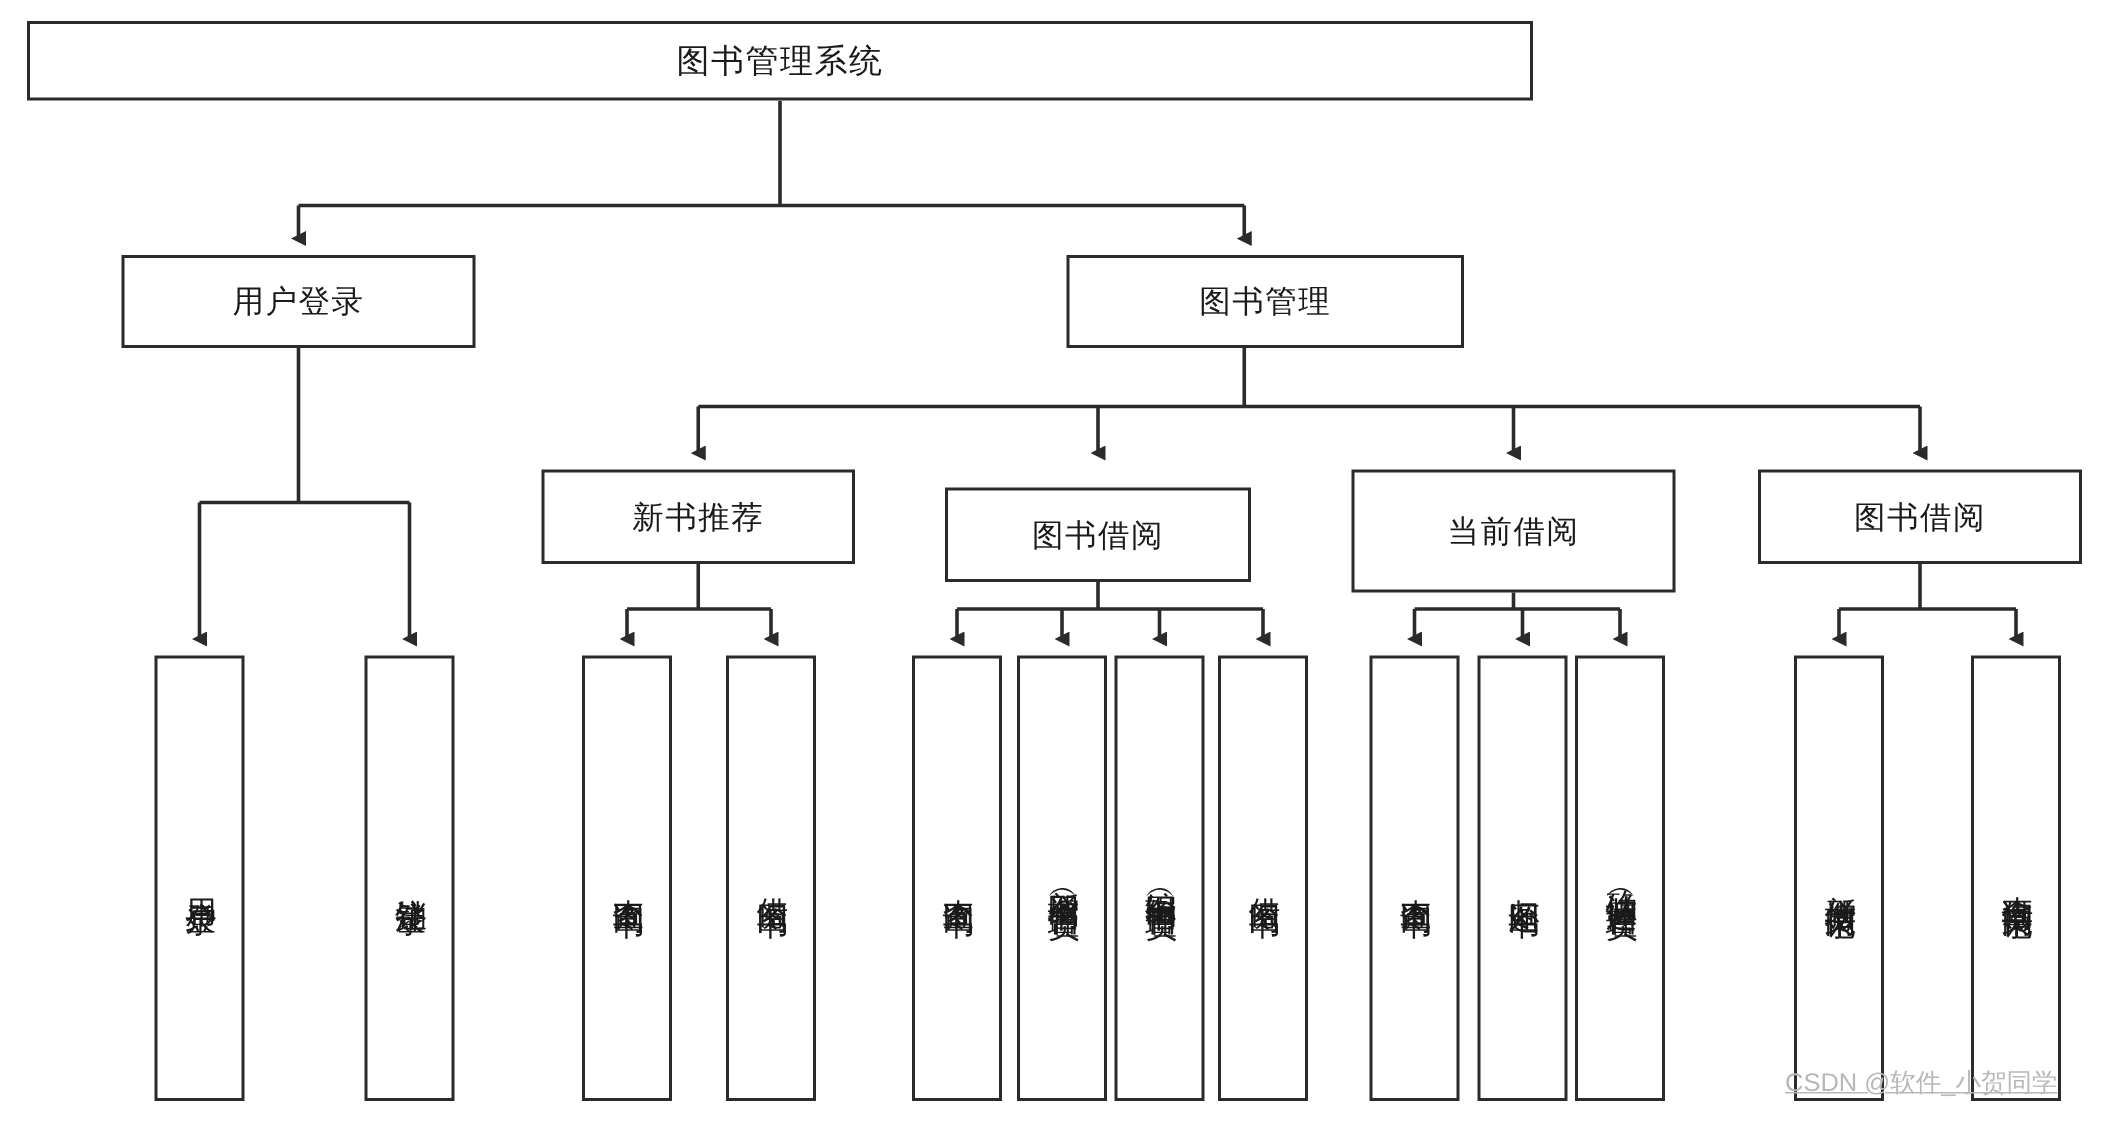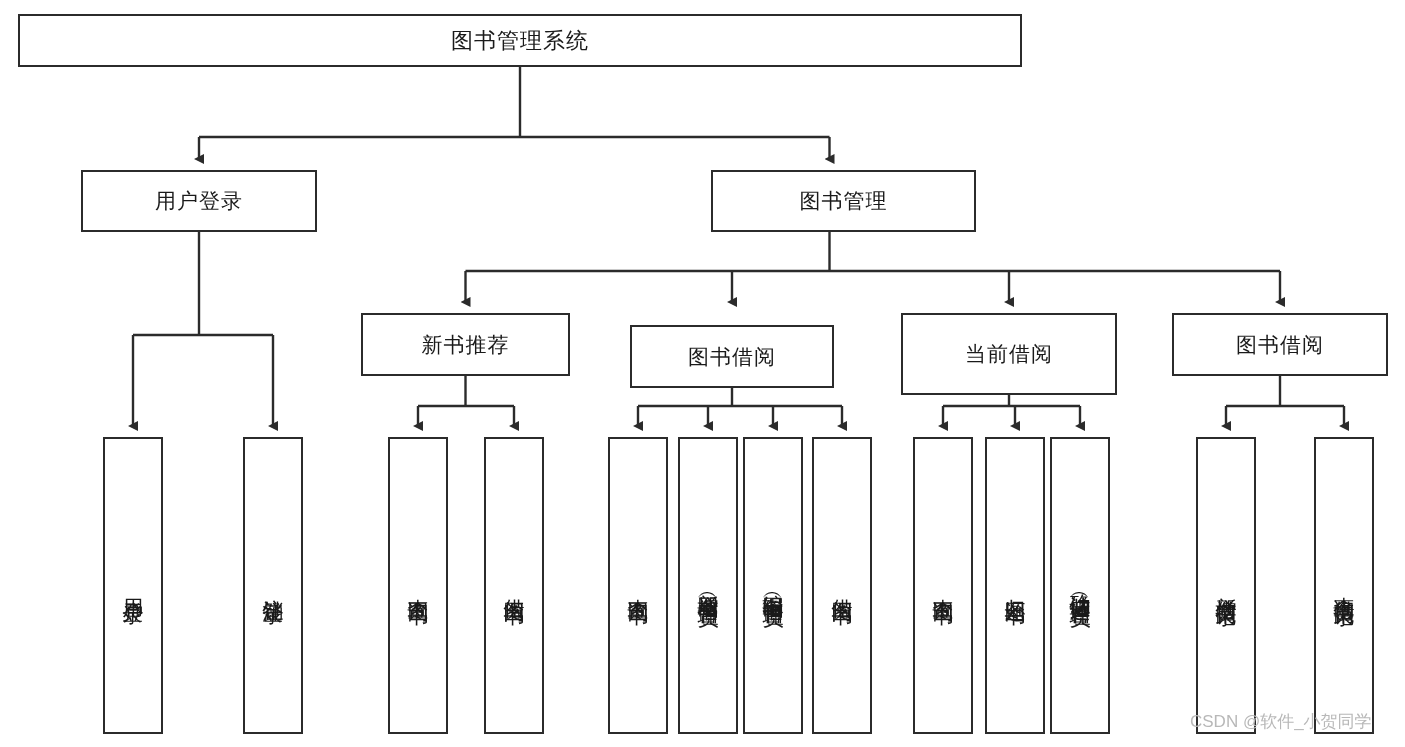--- a/index.html
+++ b/index.html
@@ -166,14 +166,14 @@
         <span class="label">确认归还（管理员）</span>
       </div>
       <div class="node vertical" style="left: 1196px; top: 437px; width: 60px; height: 297px;">
         <span class="label">新增借阅记录</span>
       </div>
       <div class="node vertical" style="left: 1314px; top: 437px; width: 60px; height: 297px;">
         <span class="label">查询借阅记录</span>
       </div>
     </div>
 
-  <div class="watermark" style="left: 1190px; top: 710px;">CSDN @软件_小贺同学</div>
+  <div class="watermark" style="left: 1190px; top: 710px; text-decoration: underline;">CSDN @软件_小贺同学</div>
 </div>
 
 </body></html>

